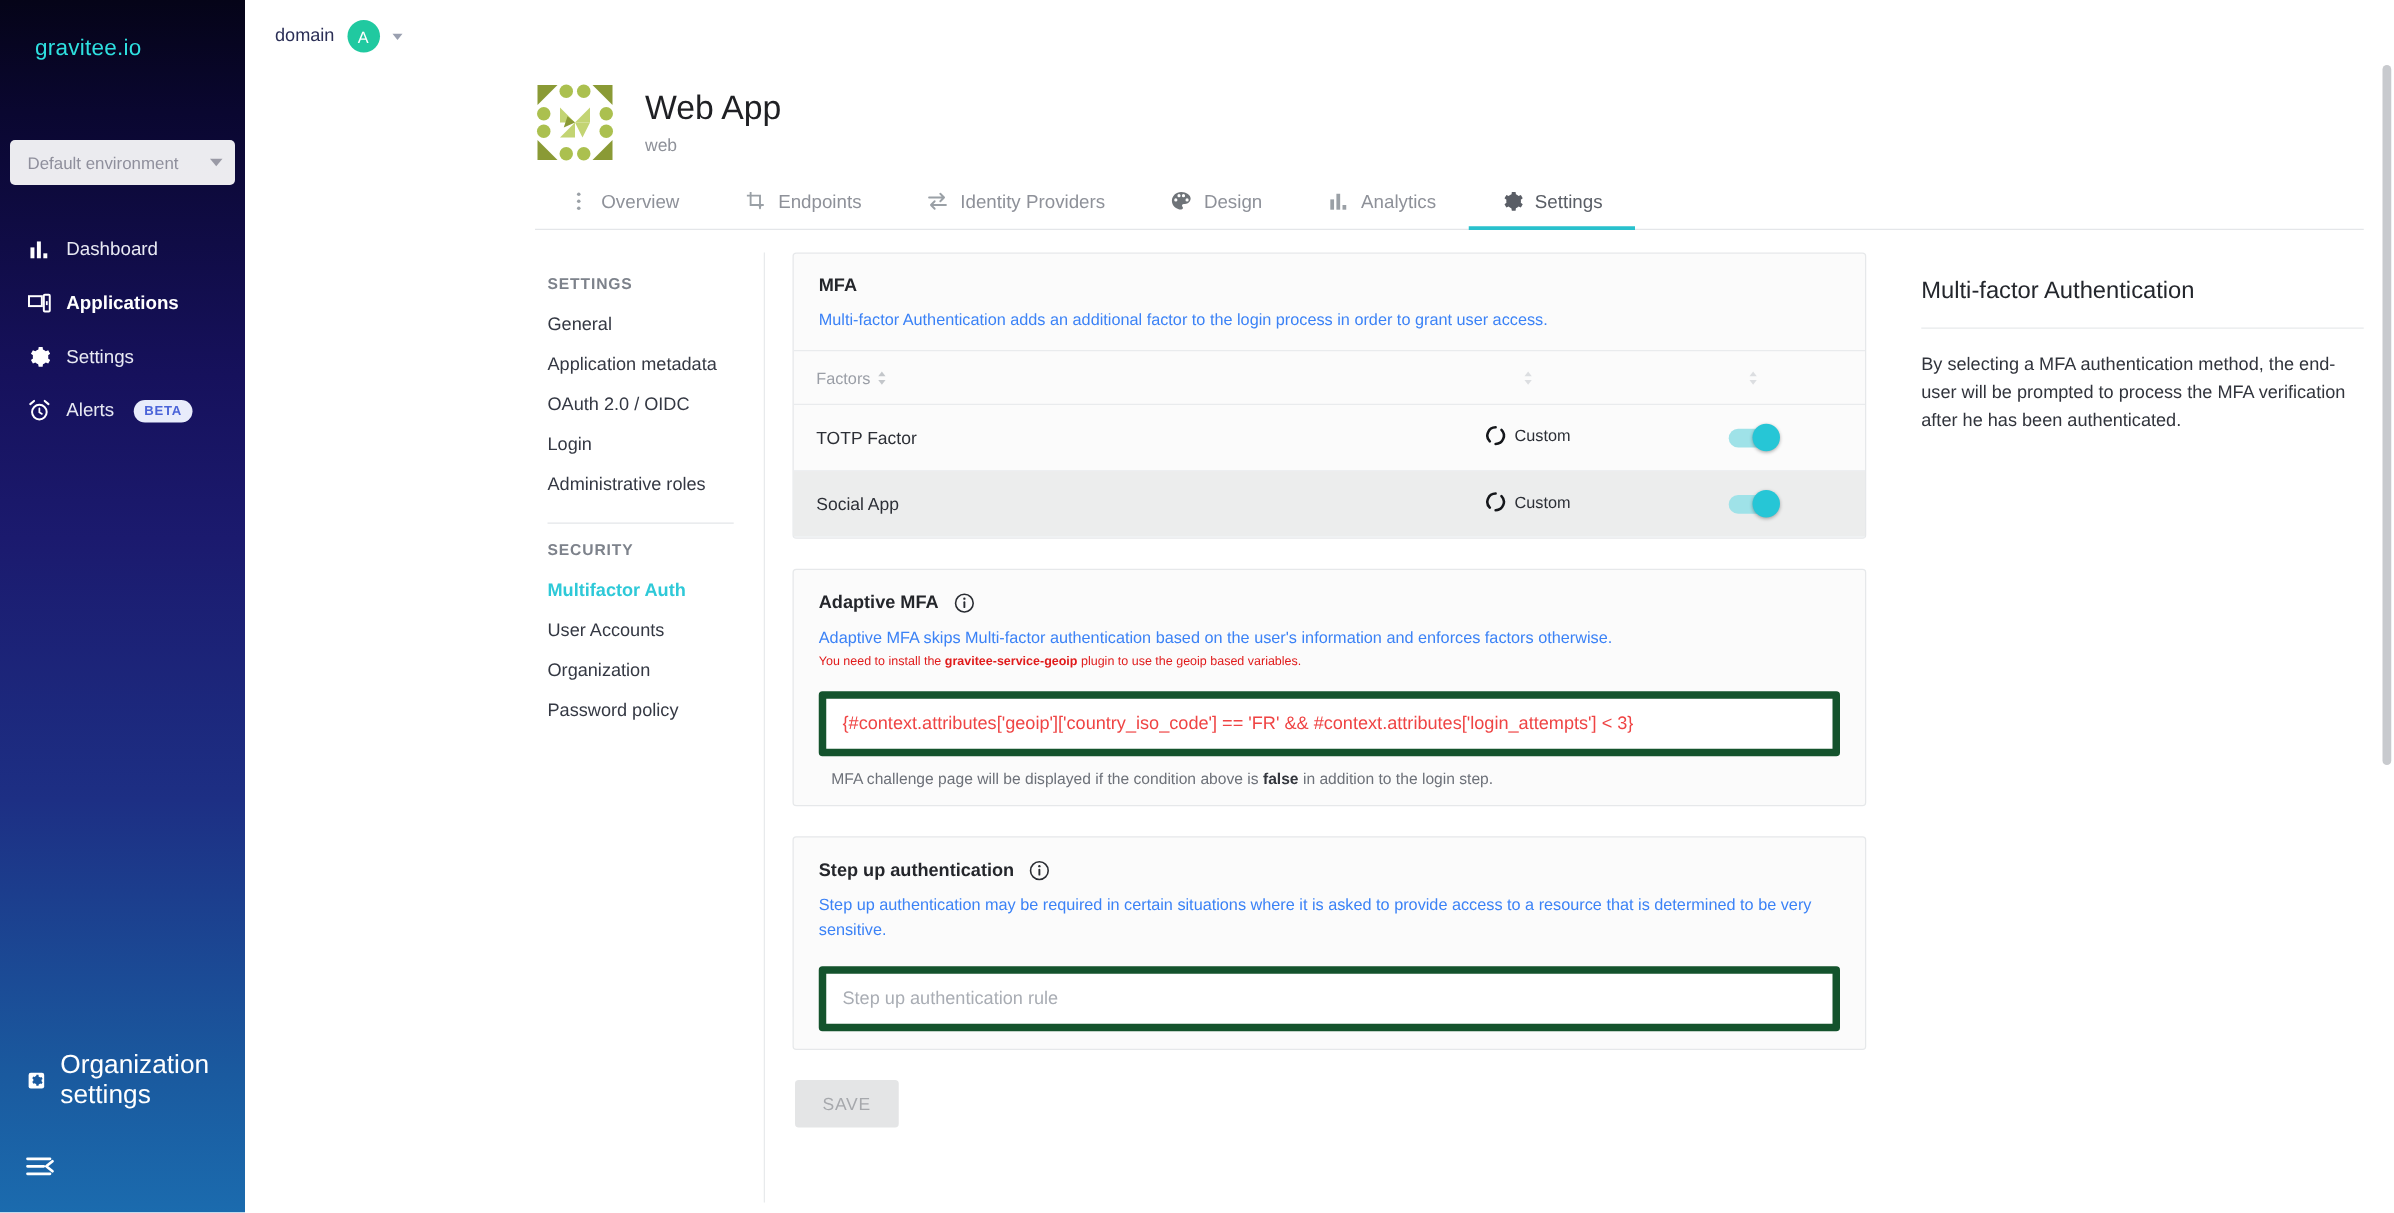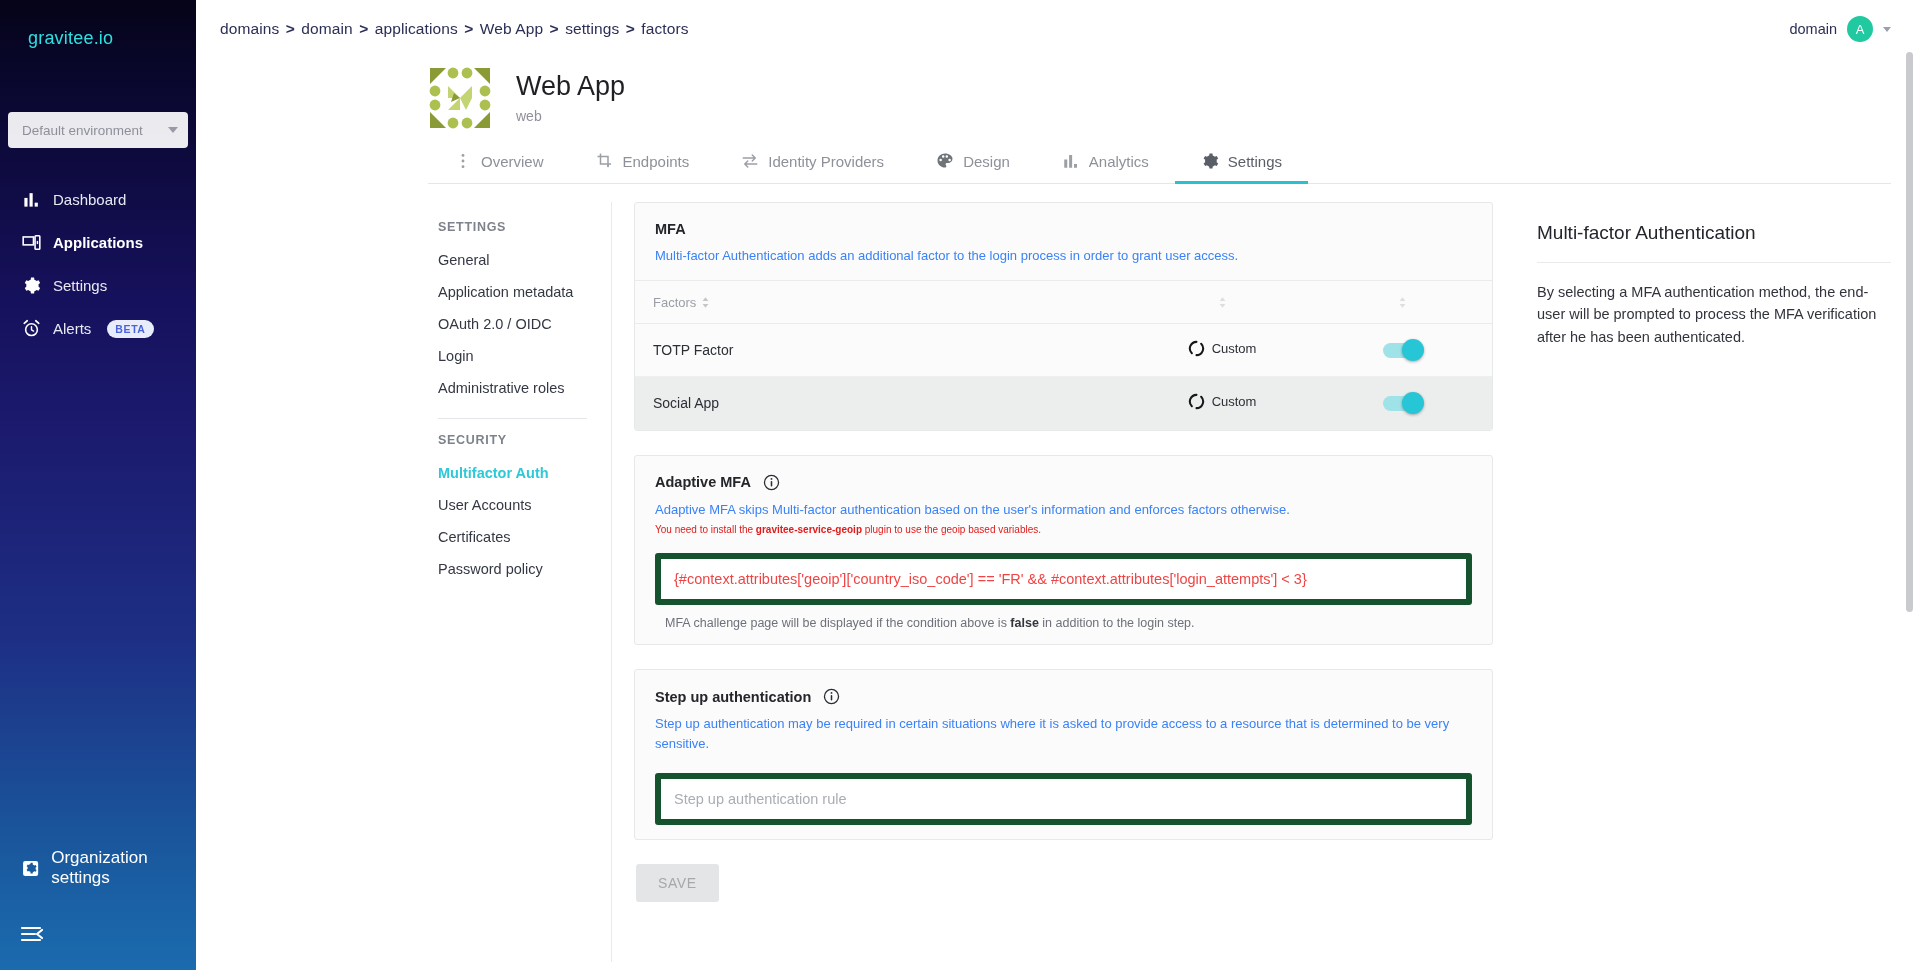--- a/index.html
+++ b/index.html
@@ -53,21 +53,21 @@
   .beta-badge {
     background: #e8ecfb; color: #4a63d8;
     font-size: 10.5px; font-weight: bold;
     letter-spacing: .6px;
     padding: 3px 8px; border-radius: 9px;
     margin-left: 4px;
   }
   .org-settings {
     position: absolute; left: 22px; bottom: 82px;
     display: flex; align-items: center; gap: 12px;
-    color: #fff; font-size: 17px; cursor: pointer;
+    color: #fff; font-size: 21px; cursor: pointer;
   }
   .collapse-btn {
     position: absolute; left: 20px; bottom: 22px;
     cursor: pointer;
   }
 
   
   .main { flex: 1; height: 970px; position: relative; background: #fff; overflow: hidden; }
 
   .topbar {
@@ -285,33 +285,20 @@
       <svg width="24" height="20" viewBox="0 0 24 20">
         <path d="M2 4h18M2 10h13M2 16h18" stroke="#fff" stroke-width="2.2" stroke-linecap="round"></path>
         <path d="M22 6l-5 4 5 4" stroke="#fff" stroke-width="2.2" fill="none" stroke-linecap="round" stroke-linejoin="round"></path>
       </svg>
     </div>
   </aside>
 
   <section class="main">
 
     <div class="topbar">
-      <div class="breadcrumb">
-        <span class="crumb">domains</span>
-        <span class="sep">&gt;</span>
-        <span class="crumb">domain</span>
-        <span class="sep">&gt;</span>
-        <span class="crumb">applications</span>
-        <span class="sep">&gt;</span>
-        <span class="crumb">Web App</span>
-        <span class="sep">&gt;</span>
-        <span class="crumb">settings</span>
-        <span class="sep">&gt;</span>
-        <span class="crumb">factors</span>
-      </div>
       <div class="user-area">
         <span class="user-name">domain</span>
         <span class="avatar">A</span>
         <span class="user-caret"></span>
       </div>
     </div>
 
     <div class="app-header">
       <svg class="app-logo" viewBox="0 0 64 64">
         <path d="M2 2h16L2 18z" fill="#8a9a35"></path>
@@ -390,21 +377,21 @@
         <div class="menu-head">SETTINGS</div>
         <div class="menu-item">General</div>
         <div class="menu-item">Application metadata</div>
         <div class="menu-item">OAuth 2.0 / OIDC</div>
         <div class="menu-item">Login</div>
         <div class="menu-item">Administrative roles</div>
         <div class="menu-sep"></div>
         <div class="menu-head">SECURITY</div>
         <div class="menu-item active">Multifactor Auth</div>
         <div class="menu-item">User Accounts</div>
-        <div class="menu-item">Certificates</div>
+        <div class="menu-item">Organization</div>
         <div class="menu-item">Password policy</div>
       </div>
 
       <div class="center-col">
 
         
         <div class="card">
           <div class="card-pad">
             <div class="card-title">MFA</div>
             <div class="card-desc">Multi-factor Authentication adds an additional factor to the login process in order to grant user access.</div>

